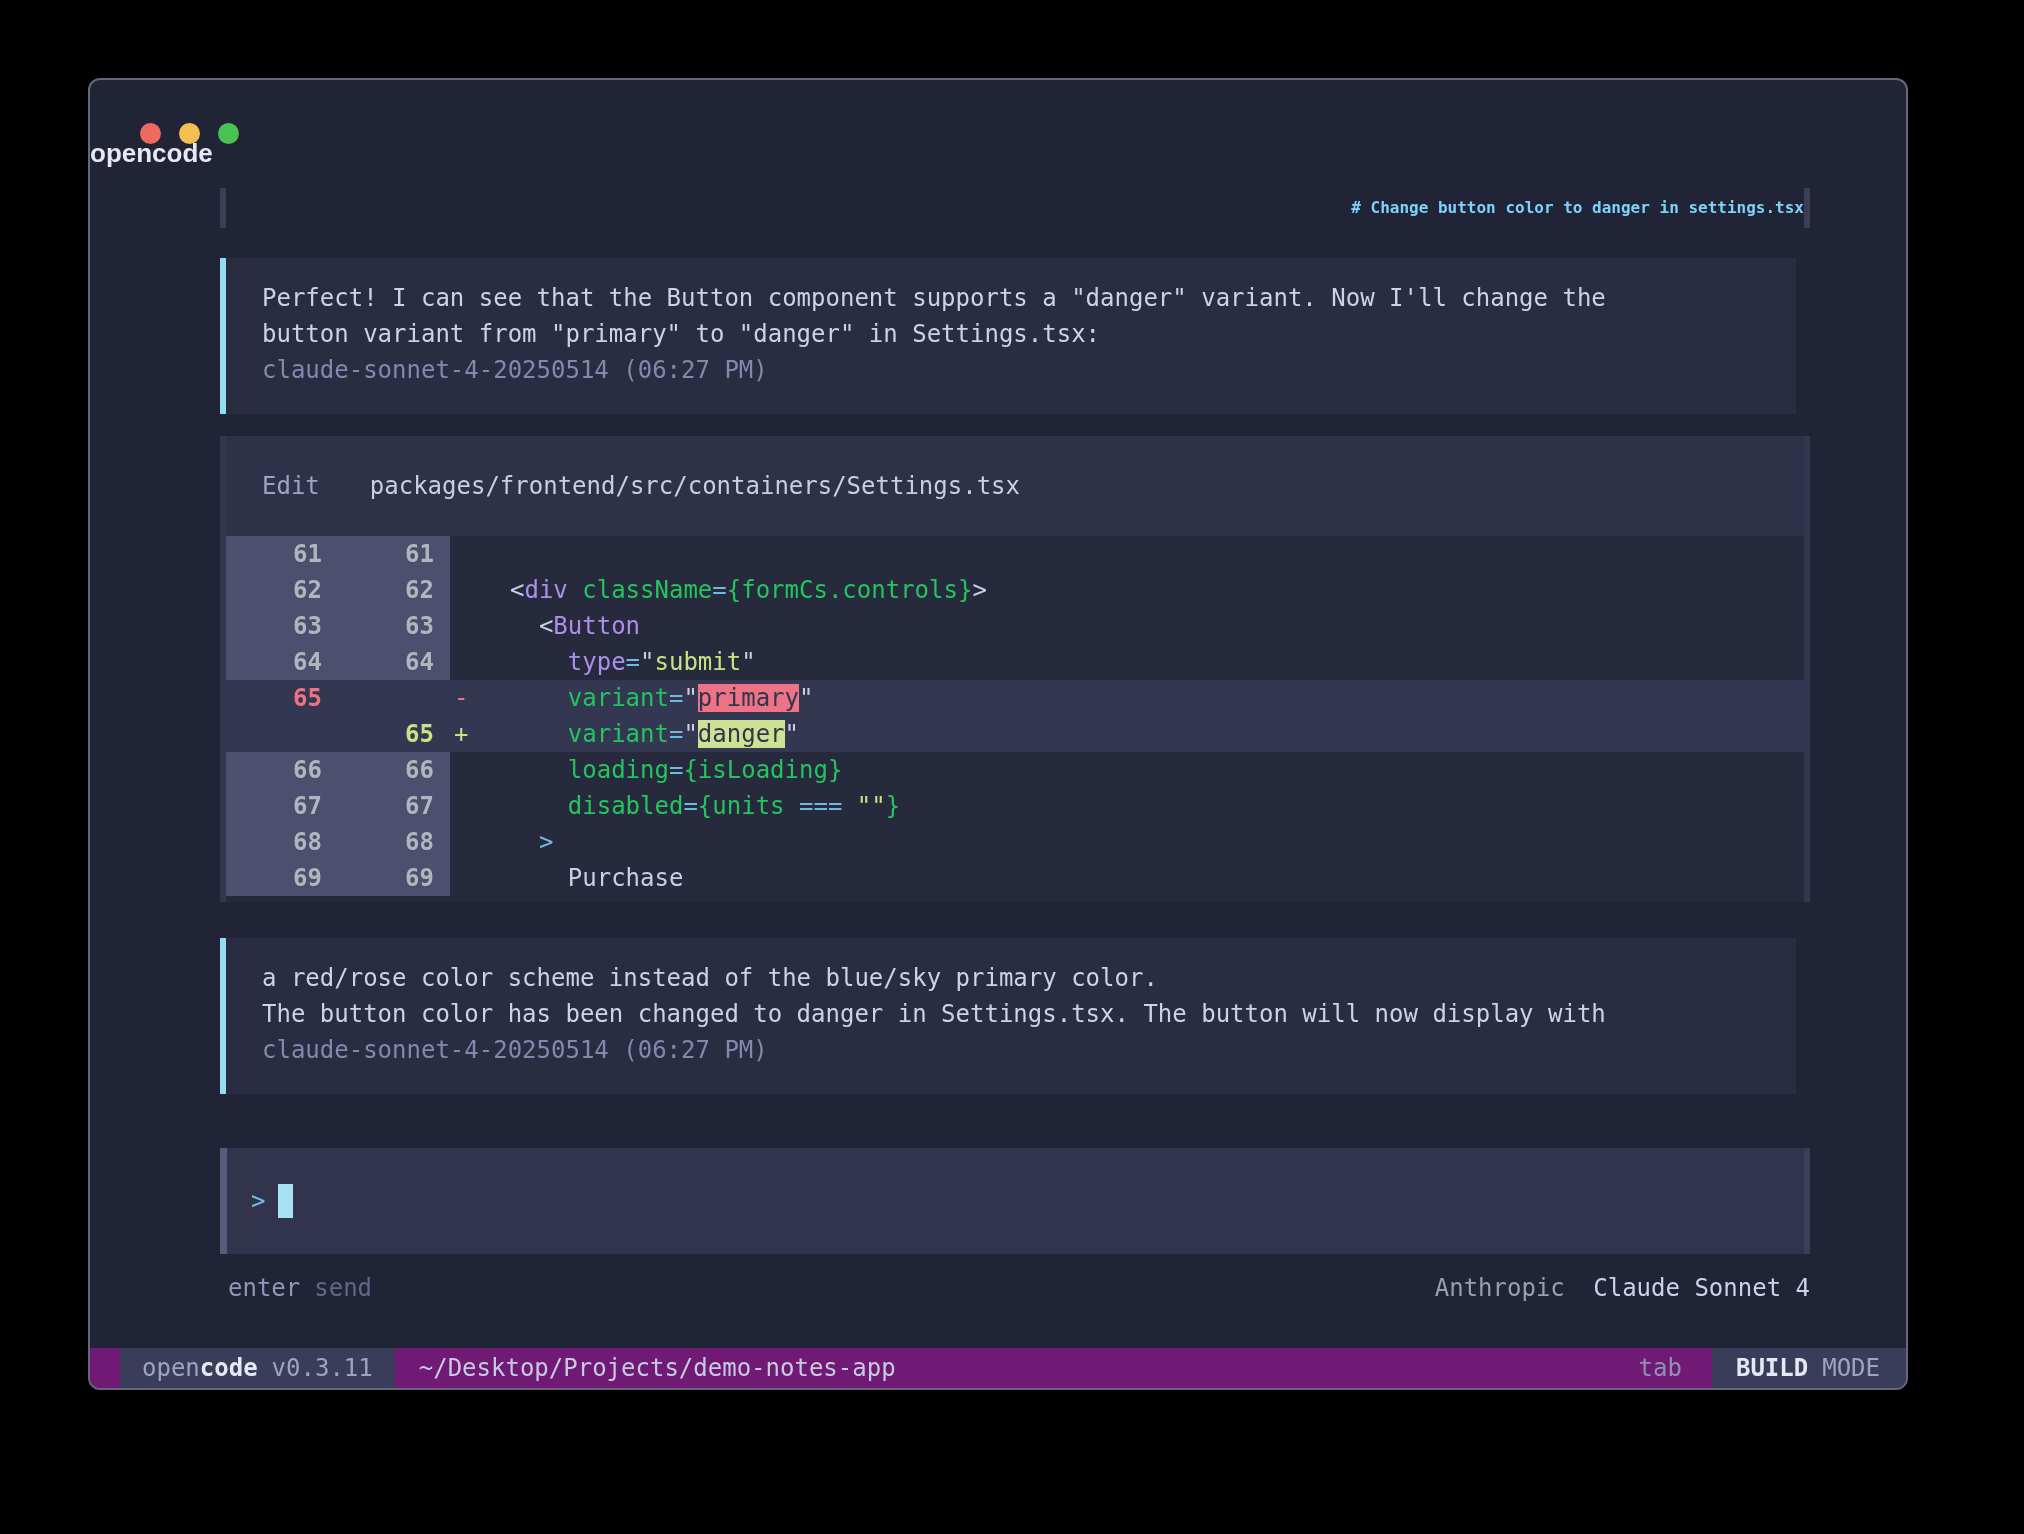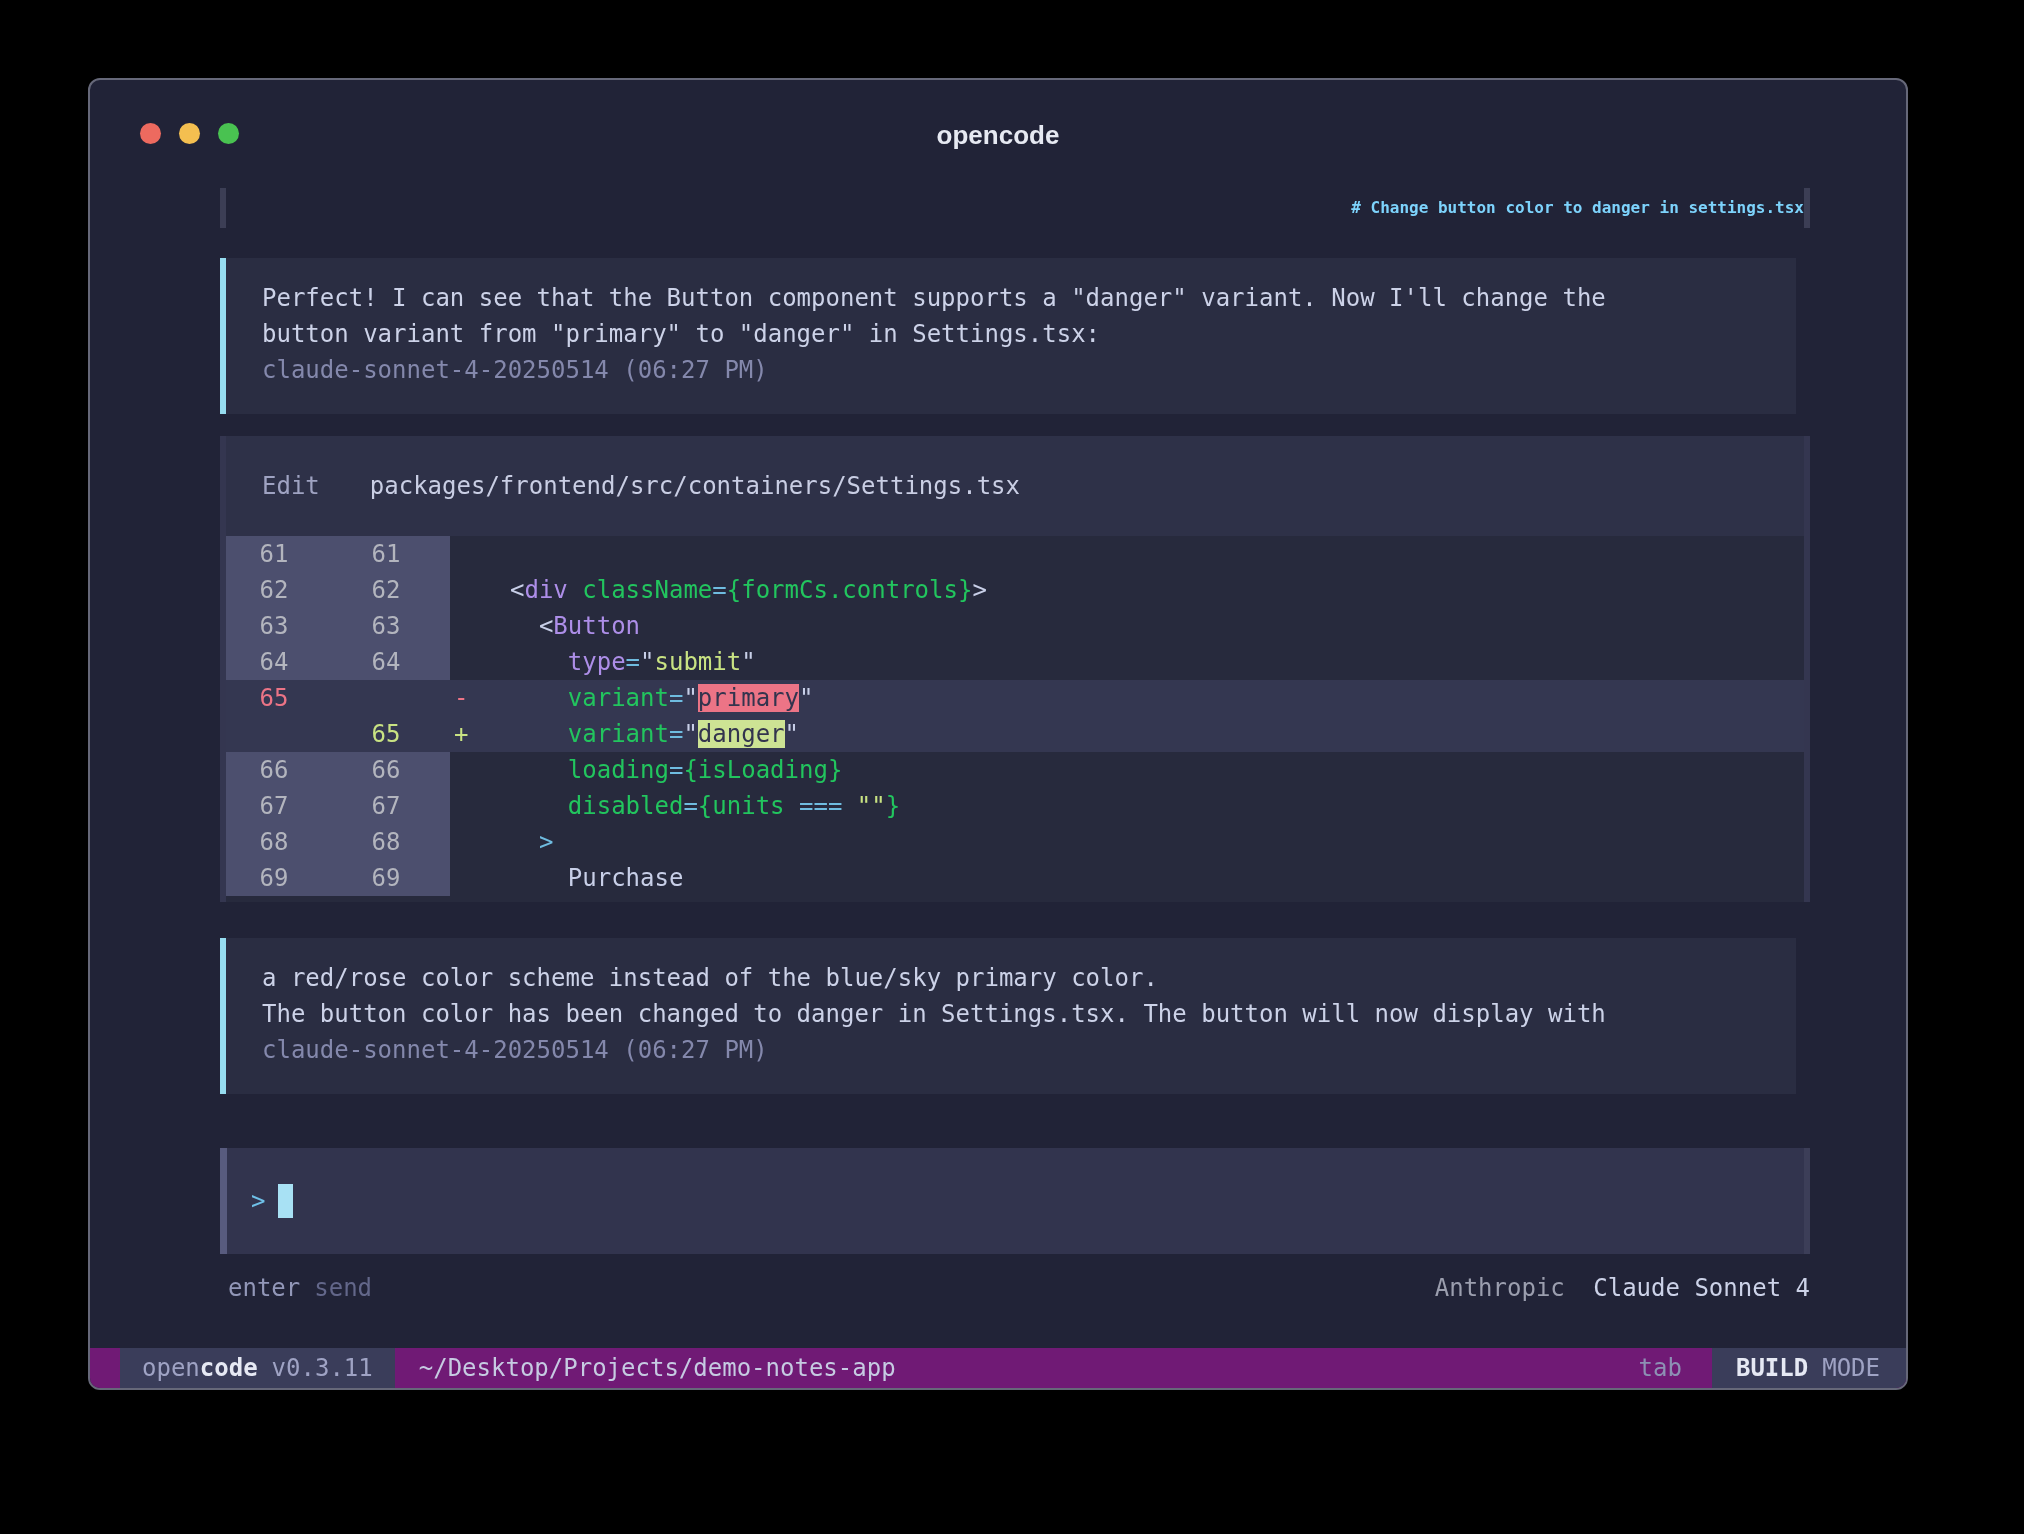--- a/index.html
+++ b/index.html
@@ -11,21 +11,21 @@
     background:#212337; border:2px solid #666879; border-radius:12px;
     display:flex; flex-direction:column; overflow:hidden;
   }
 
   
   .titlebar { position:relative; height:106px; flex:0 0 auto; }
   .traffic { position:absolute; left:50px; top:43px; display:flex; gap:18px; }
   .dot { width:21px; height:21px; border-radius:50%; }
   .dot.red{background:#ed6a5f}.dot.yellow{background:#f4bf50}.dot.green{background:#49c251}
   .win-title {
-    position:absolute; left:0; right:0; top:40px; text-align:center;
+    position:absolute; left:0; right:0; top:58px; text-align:left;
     font-family:"Liberation Sans", sans-serif; font-weight:bold;
     font-size:26px; color:#e6e9f2;
   }
 
   
   .content { flex:1 1 auto; padding:2px 96px 0 130px; display:flex; flex-direction:column; }
   .mono { font-size:24px; line-height:36px; color:#ccd2e8; }
 
   
   .share-header { display:flex; margin-top:0; }
@@ -48,22 +48,22 @@
   
   .edit-card { display:flex; margin-top:22px; }
   .card-bar { width:6px; background:#343650; flex:0 0 auto; }
   .card-mid { flex:1; display:flex; flex-direction:column; }
   .card-head { height:100px; background:#2e3148; display:flex; align-items:center;
                padding-left:36px; font-size:24px;gap:36px; }
   .card-head .act { color:#9fa3c2; }
   .card-head .path { color:#c9cee4; margin-left:14px; }
   .diff-body { background:#272a3d; padding-bottom:6px; }
   .diff-row { display:flex; height:36px; line-height:36px; font-size:24px; }
-  .diff-row .gut { width:112px; flex:0 0 auto; text-align:center; padding-right:16px;
-                   color:#b3b5be; }
+  .diff-row .gut { width:112px; flex:0 0 auto; text-align:right; padding-right:16px;
+                   color:#b3b5be;font-weight:bold; }
   .diff-row.ctx .gut { background:#4c4f6e; }
   .diff-row.del, .diff-row.add { background:#343751; }
   .diff-row.del .gut.old { color:#ec7486; }
   .diff-row.add .gut.new { color:#c9e383; }
   .diff-row .marker { width:32px; flex:0 0 auto; padding-left:4px; }
   .diff-row.del .marker { color:#ec7486; }
   .diff-row.add .marker { color:#c9e383; }
   .diff-row pre.code { flex:1; font-family:inherit; font-size:24px; line-height:36px;
                        padding-left:28px; }
   .tk-fg{color:#c8cfe8}.tk-blue{color:#22c55e}.tk-purple{color:#ad8ee8}

